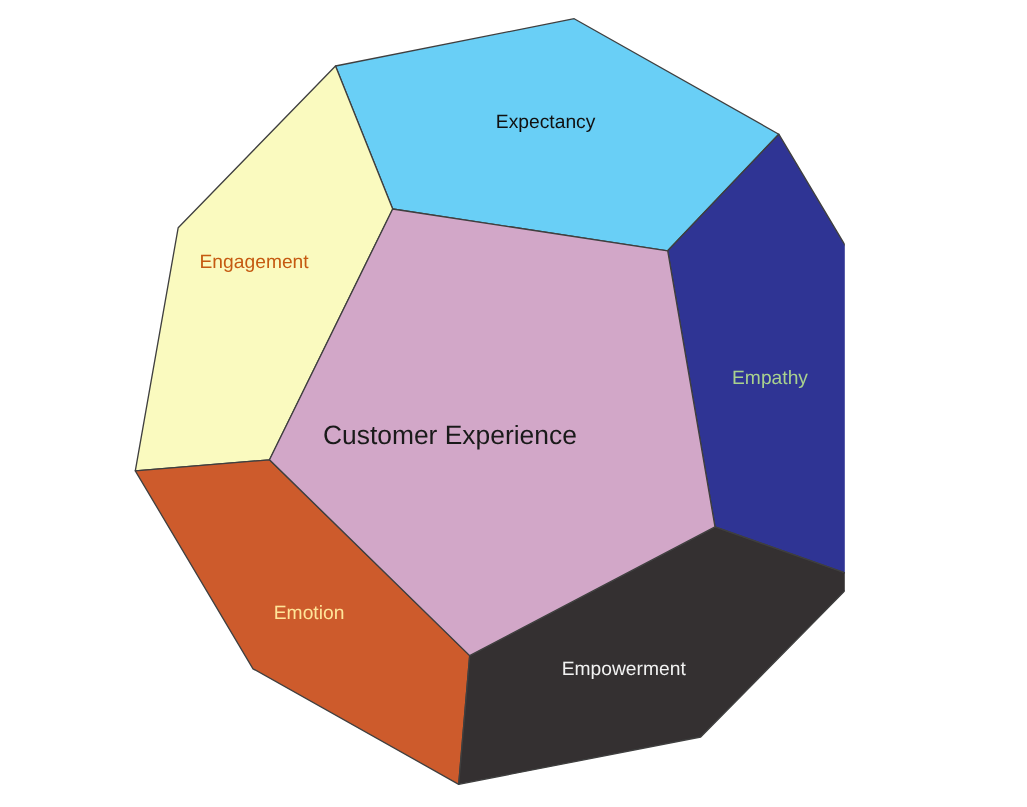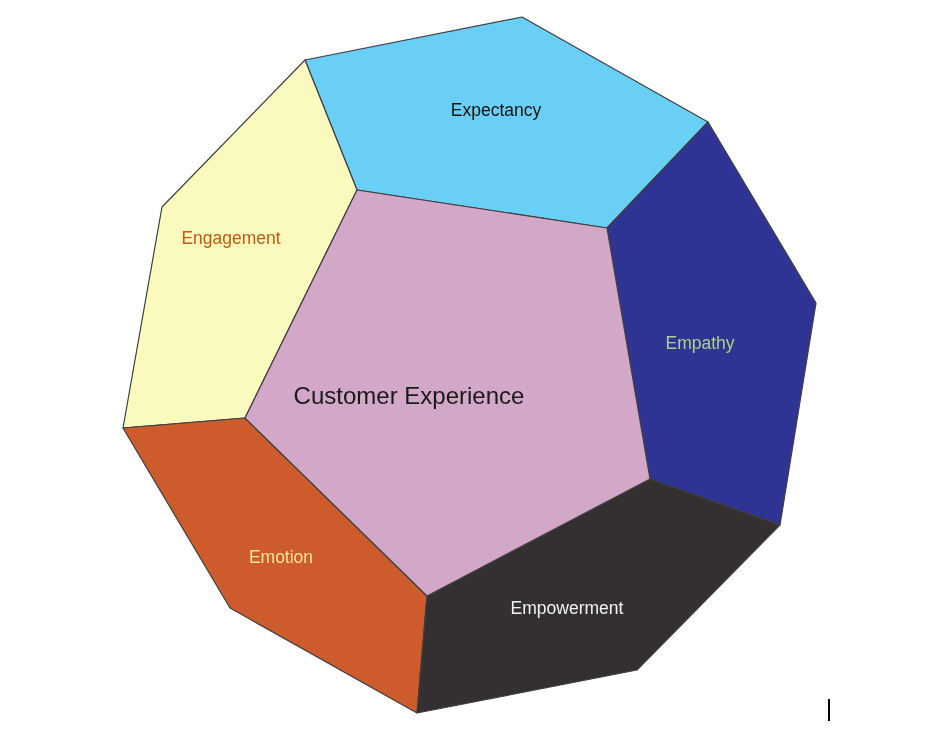--- a/index.html
+++ b/index.html
@@ -3,21 +3,21 @@
 <meta charset="utf-8">
 <style>
   html, body {
     margin: 0;
     padding: 0;
     background: #ffffff;
     font-family: "Liberation Sans", sans-serif;
   }
   .canvas {
     position: relative;
-    width: 934px;
+    width: 768px;
     height: 734px;
     background: #ffffff;
     overflow: hidden;
   }
   svg { position: absolute; top: 0; left: 0; }
   .face-label {
     pointer-events: none;
   }
   .text-cursor {
     position: absolute;

